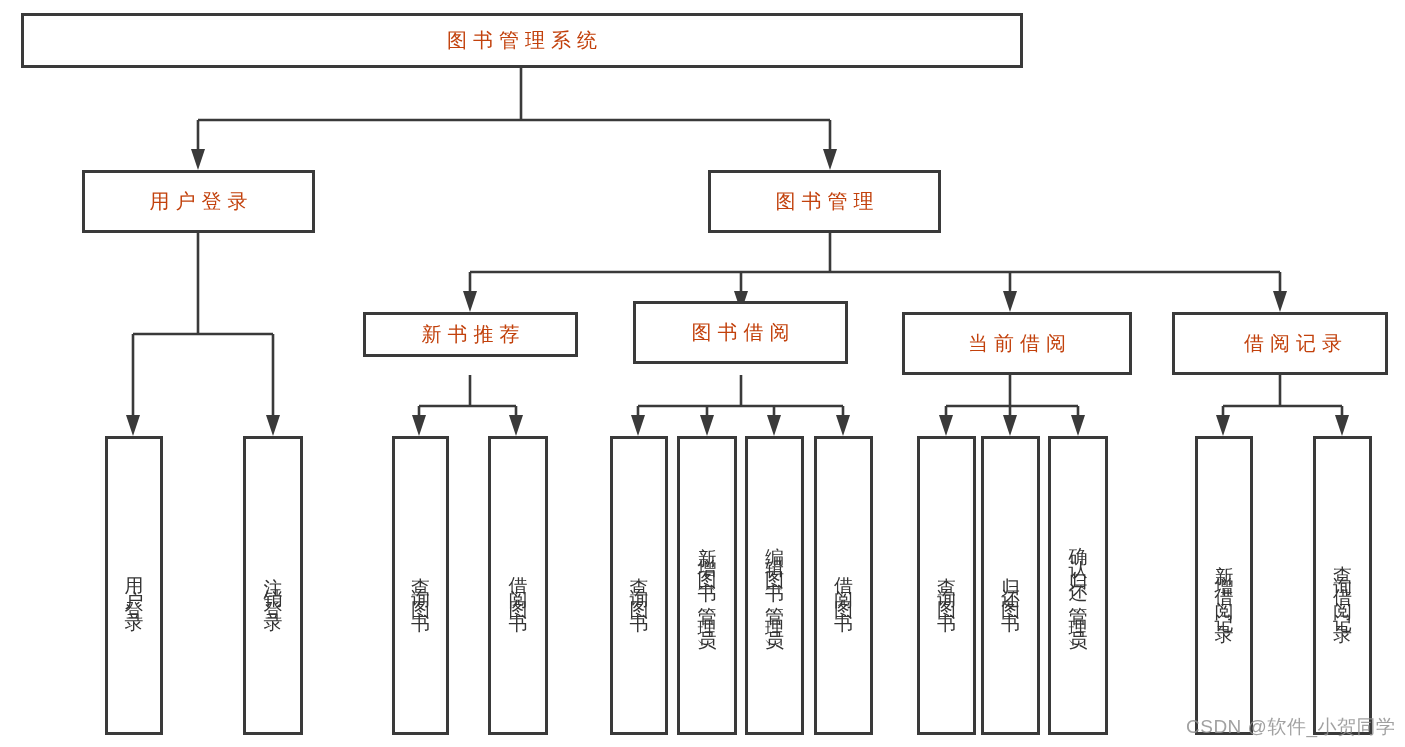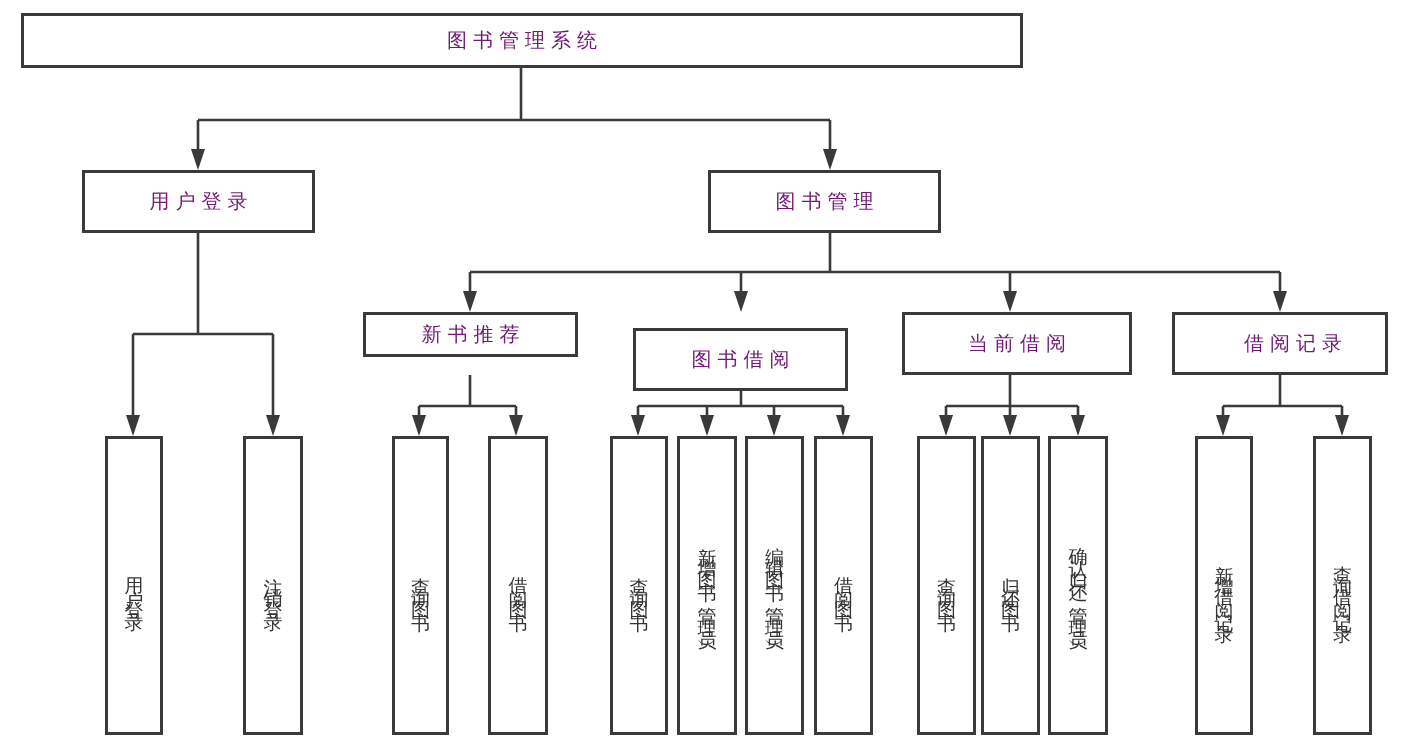--- a/index.html
+++ b/index.html
@@ -13,21 +13,21 @@
   #connectors{position:absolute;left:0;top:0;z-index:1;}
   #connectors path{stroke:#3a3a3a;stroke-width:2.6;fill:none;}
   #connectors polygon{fill:#3a3a3a;stroke:none;}
   .hnode{
     position:absolute;z-index:2;
     box-sizing:border-box;
     background:#ffffff;
     border:3px solid #3a3a3a;
     display:flex;align-items:center;justify-content:center;
     font-size:20px;letter-spacing:6px;text-indent:6px;
-    color:#701a75;white-space:nowrap;
+    color:#c2410c;white-space:nowrap;
   }
   .vnode{
     position:absolute;z-index:2;
     box-sizing:border-box;
     background:#ffffff;
     border:3px solid #3a3a3a;
     display:flex;align-items:center;justify-content:center;
     writing-mode:vertical-rl;
     font-size:19px;letter-spacing:12px;
     color:#333333;
@@ -121,21 +121,21 @@
       <polygon points="1335,415 1349,415 1342,436"></polygon>
     </g>
   </svg>
 
   <div class="hnode" style="left:21px;top:13px;width:1002px;height:55px;">图书管理系统</div>
 
   <div class="hnode" style="left:82px;top:170px;width:233px;height:63px;">用户登录</div>
   <div class="hnode" style="left:708px;top:170px;width:233px;height:63px;">图书管理</div>
 
   <div class="hnode" style="left:363px;top:312px;width:215px;height:45px;">新书推荐</div>
-  <div class="hnode" style="left:633px;top:328px;width:215px;height:63px;">图书借阅</div>
+  <div class="hnode" style="left:633px;top:301px;width:215px;height:63px;">图书借阅</div>
   <div class="hnode" style="left:902px;top:312px;width:230px;height:63px;">当前借阅</div>
   <div class="hnode" style="left:1172px;top:312px;width:216px;height:63px;padding-left:26px;">借阅记录</div>
 
   <div class="vnode" style="left:105px;width:58px;">用户登录</div>
   <div class="vnode" style="left:243px;width:60px;">注销登录</div>
 
   <div class="vnode" style="left:392px;width:57px;">查询图书</div>
   <div class="vnode" style="left:488px;width:60px;">借阅图书</div>
 
   <div class="vnode" style="left:610px;width:58px;">查询图书</div>
@@ -143,14 +143,15 @@
   <div class="vnode" style="left:745px;width:59px;">编辑图书（管理员）</div>
   <div class="vnode" style="left:814px;width:59px;">借阅图书</div>
 
   <div class="vnode" style="left:917px;width:59px;">查询图书</div>
   <div class="vnode" style="left:981px;width:59px;">归还图书</div>
   <div class="vnode" style="left:1048px;width:60px;">确认归还（管理员）</div>
 
   <div class="vnode" style="left:1195px;width:58px;">新增借阅记录</div>
   <div class="vnode" style="left:1313px;width:59px;">查询借阅记录</div>
 
+  <div id="watermark">CSDN @软件_小贺同学</div>
 
 </div>
 
 </body></html>

